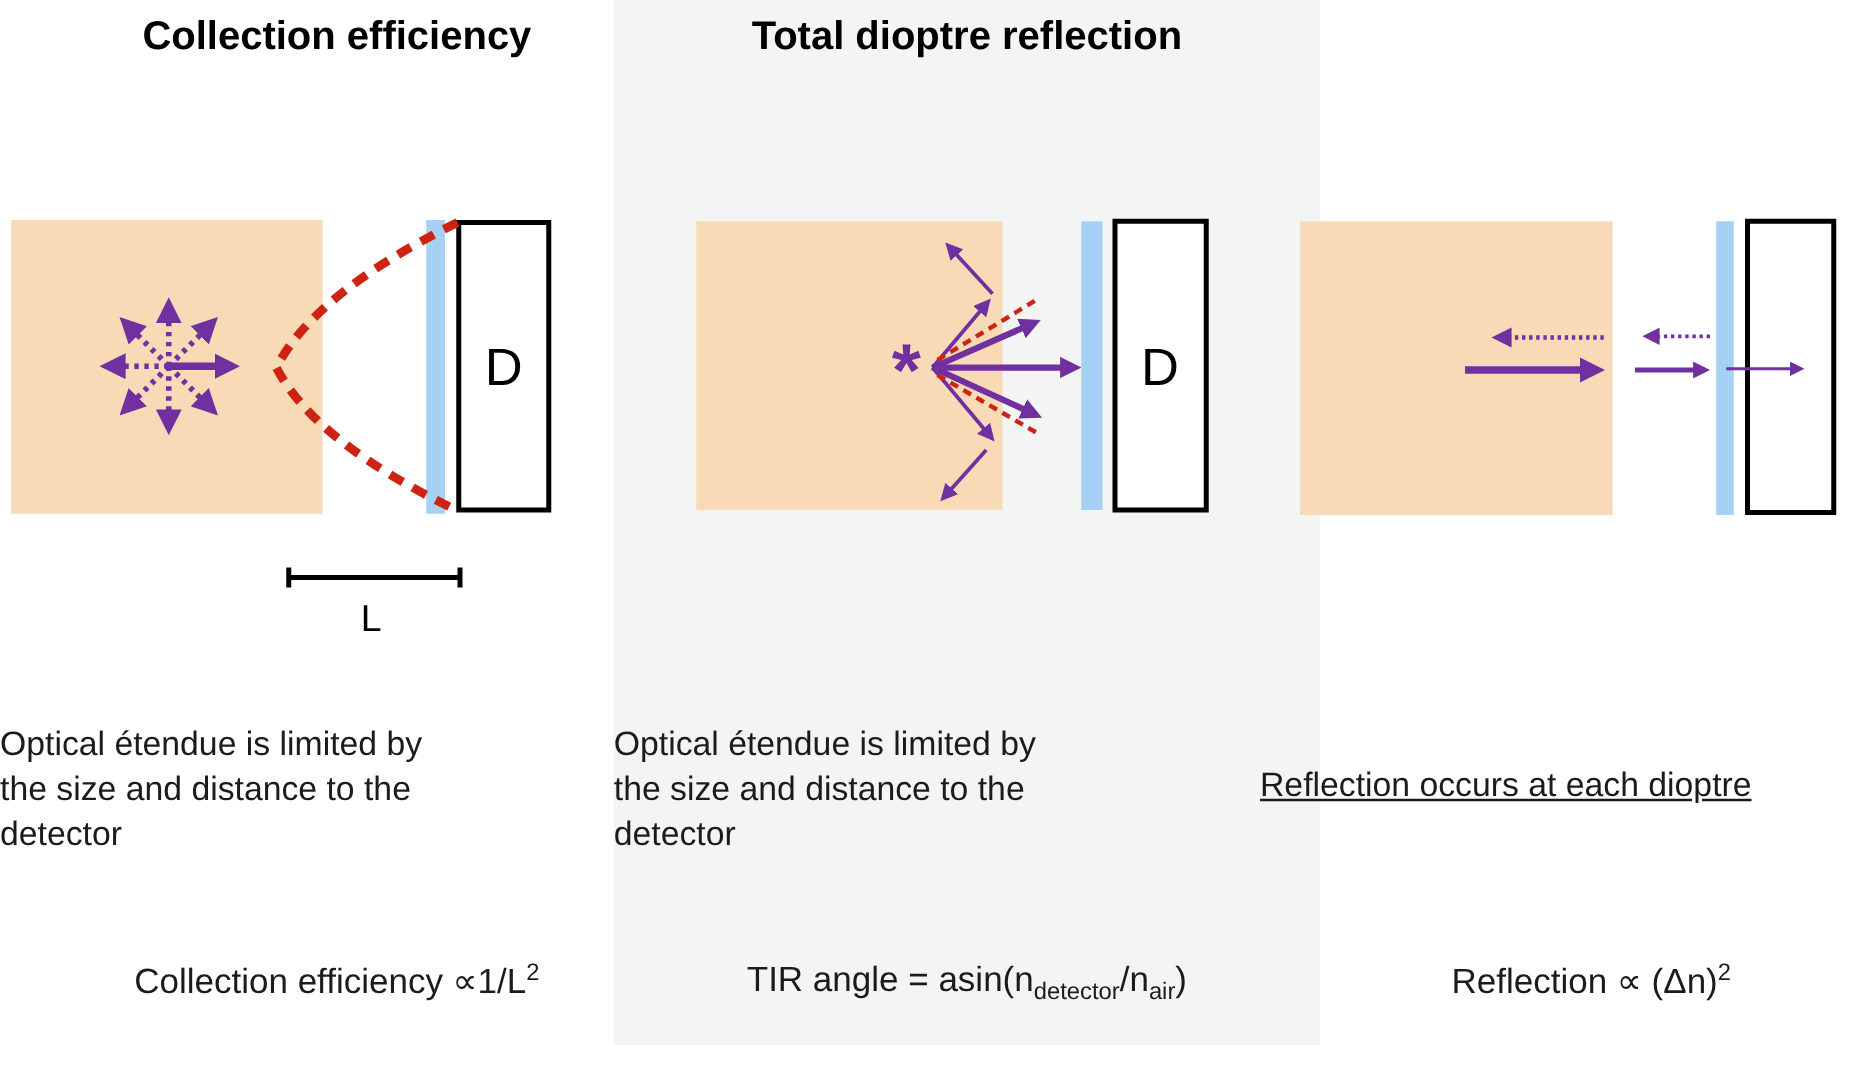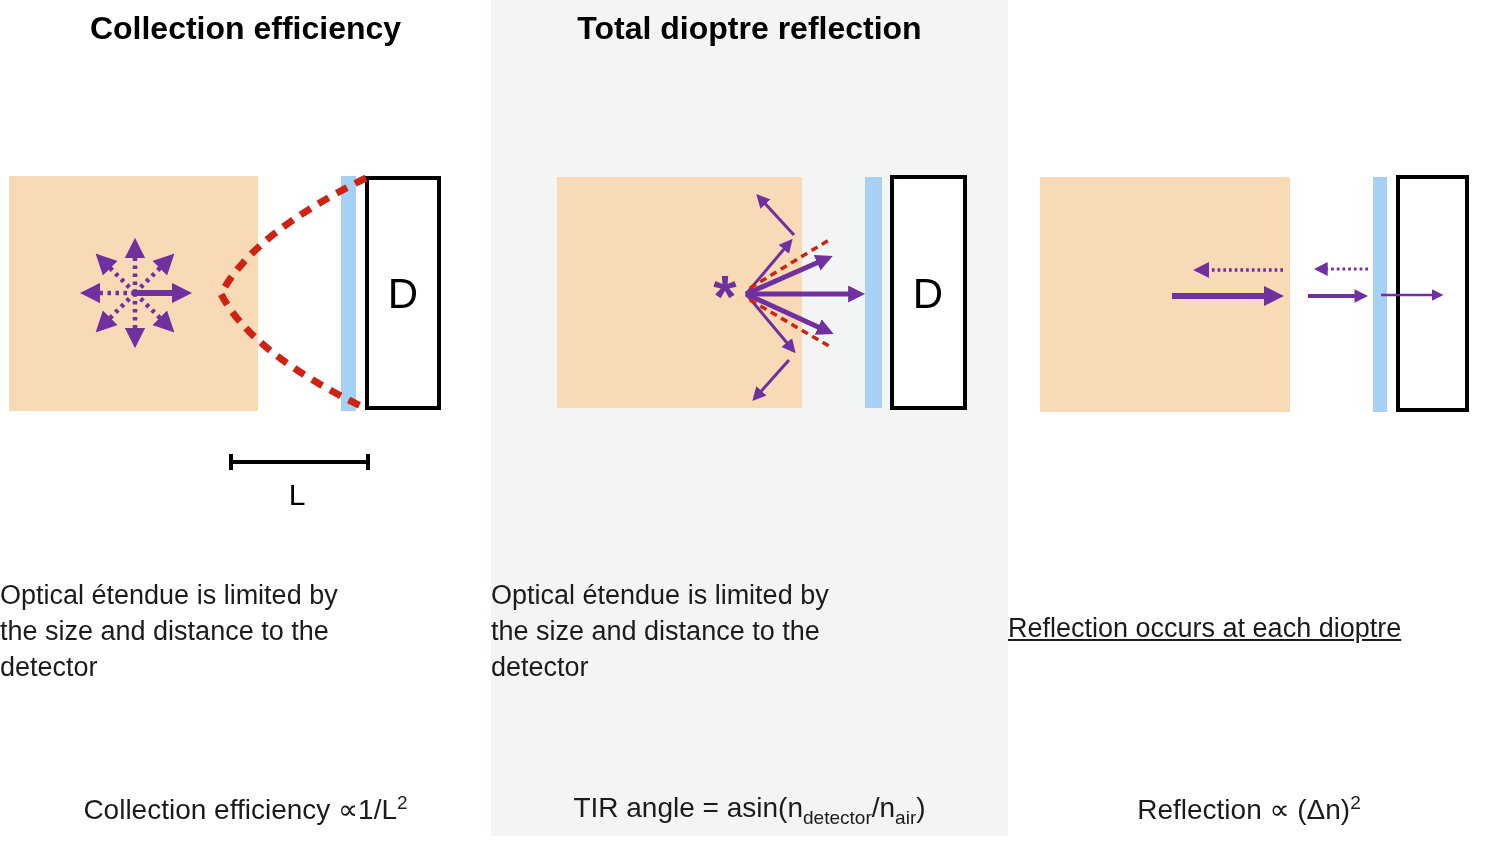--- a/index.html
+++ b/index.html
@@ -1,31 +1,31 @@
 <!DOCTYPE html>
 <html style="--crystal: #F8DBB6; --window: #A6D1F4; --arrow: #7030A0; --red: #CE2213; --panel2: #F3F4F4; --ink: #1B1B1B;"><head>
 <meta charset="utf-8">
 <style>
   html,body{margin:0;padding:0;background:#fff;}
   .stage{position:relative;width:1490px;height:853px;overflow:hidden;
          font-family:"Liberation Sans",sans-serif;background:#fff;}
-  .panel{position:absolute;top:0;height:847px;}
+  .panel{position:absolute;top:0;height:847px;padding-left:48px;}
   #p1{left:0;width:491px;}
   #p2{left:491px;width:517px;}
   #p3{left:1008px;width:482px;}
   .panel-bg{position:absolute;left:0;top:0;width:100%;height:836px;background:var(--panel2);}
   .p-title{position:absolute;top:10px;left:0;width:100%;text-align:center;
            font-size:32px;font-weight:700;color:#000;}
   .diagram{position:absolute;top:160px;left:0;}
   .caption{position:absolute;left:0;width:100%;text-align:left;
            font-size:27px;line-height:36px;color:var(--ink);}
   #p1 .caption,#p2 .caption{top:577px;}
   #p3 .caption{top:610px;text-decoration:underline;}
   .formula{position:absolute;top:768px;left:0;width:100%;text-align:center;
-           font-size:28px;color:var(--ink);margin-top:24px;}
+           font-size:28px;color:var(--ink);}
   .formula sup{font-size:68%;}
   .formula sub{font-size:68%;}
   svg text{font-family:"Liberation Sans",sans-serif;}
   .crys{fill:var(--crystal);}
   .win{fill:var(--window);}
   .det{fill:#fff;stroke:#000;stroke-width:4px;}
   .dtext{font-size:42px;fill:#000;}
   .ltext{font-size:30px;fill:#000;}
   .star{font-size:60px;font-weight:700;fill:var(--arrow);}
   .pa{stroke:var(--arrow);fill:none;}

